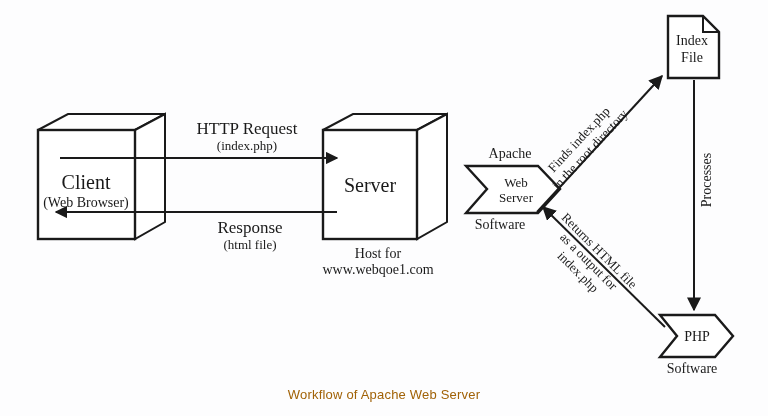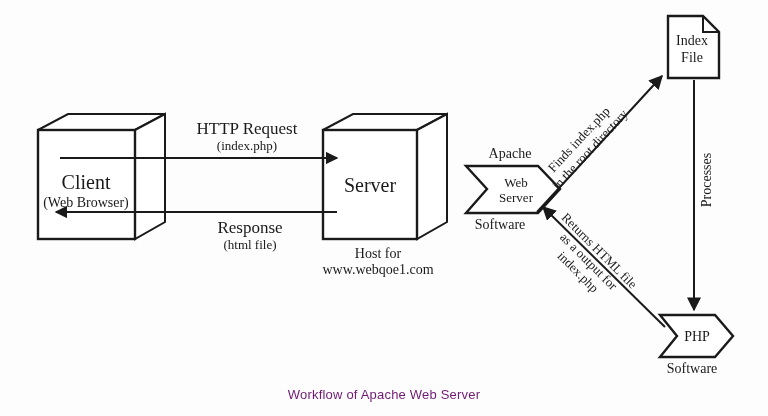--- a/index.html
+++ b/index.html
@@ -10,21 +10,21 @@
     overflow:hidden;
   }
   #stage{position:relative;width:768px;height:416px;}
   svg#diagram{position:absolute;left:0;top:0;width:768px;height:416px;}
   .nodeText{font-family:"Liberation Serif", serif;fill:#1a1a1a;text-anchor:middle;}
   .t20{font-size:20px;}
   .t14{font-size:14px;}
   .t13{font-size:13px;}
   .caption{
     position:absolute;left:0;bottom:14px;width:768px;
-    text-align:center;color:#701a75;
+    text-align:center;color:#a16207;
     font-family:"Liberation Sans", sans-serif;font-size:13px;
     letter-spacing:.2px;
   }
 </style>
 </head>
 <body>
 
 <div id="stage">
 
   <svg id="diagram" viewBox="0 0 768 416">

